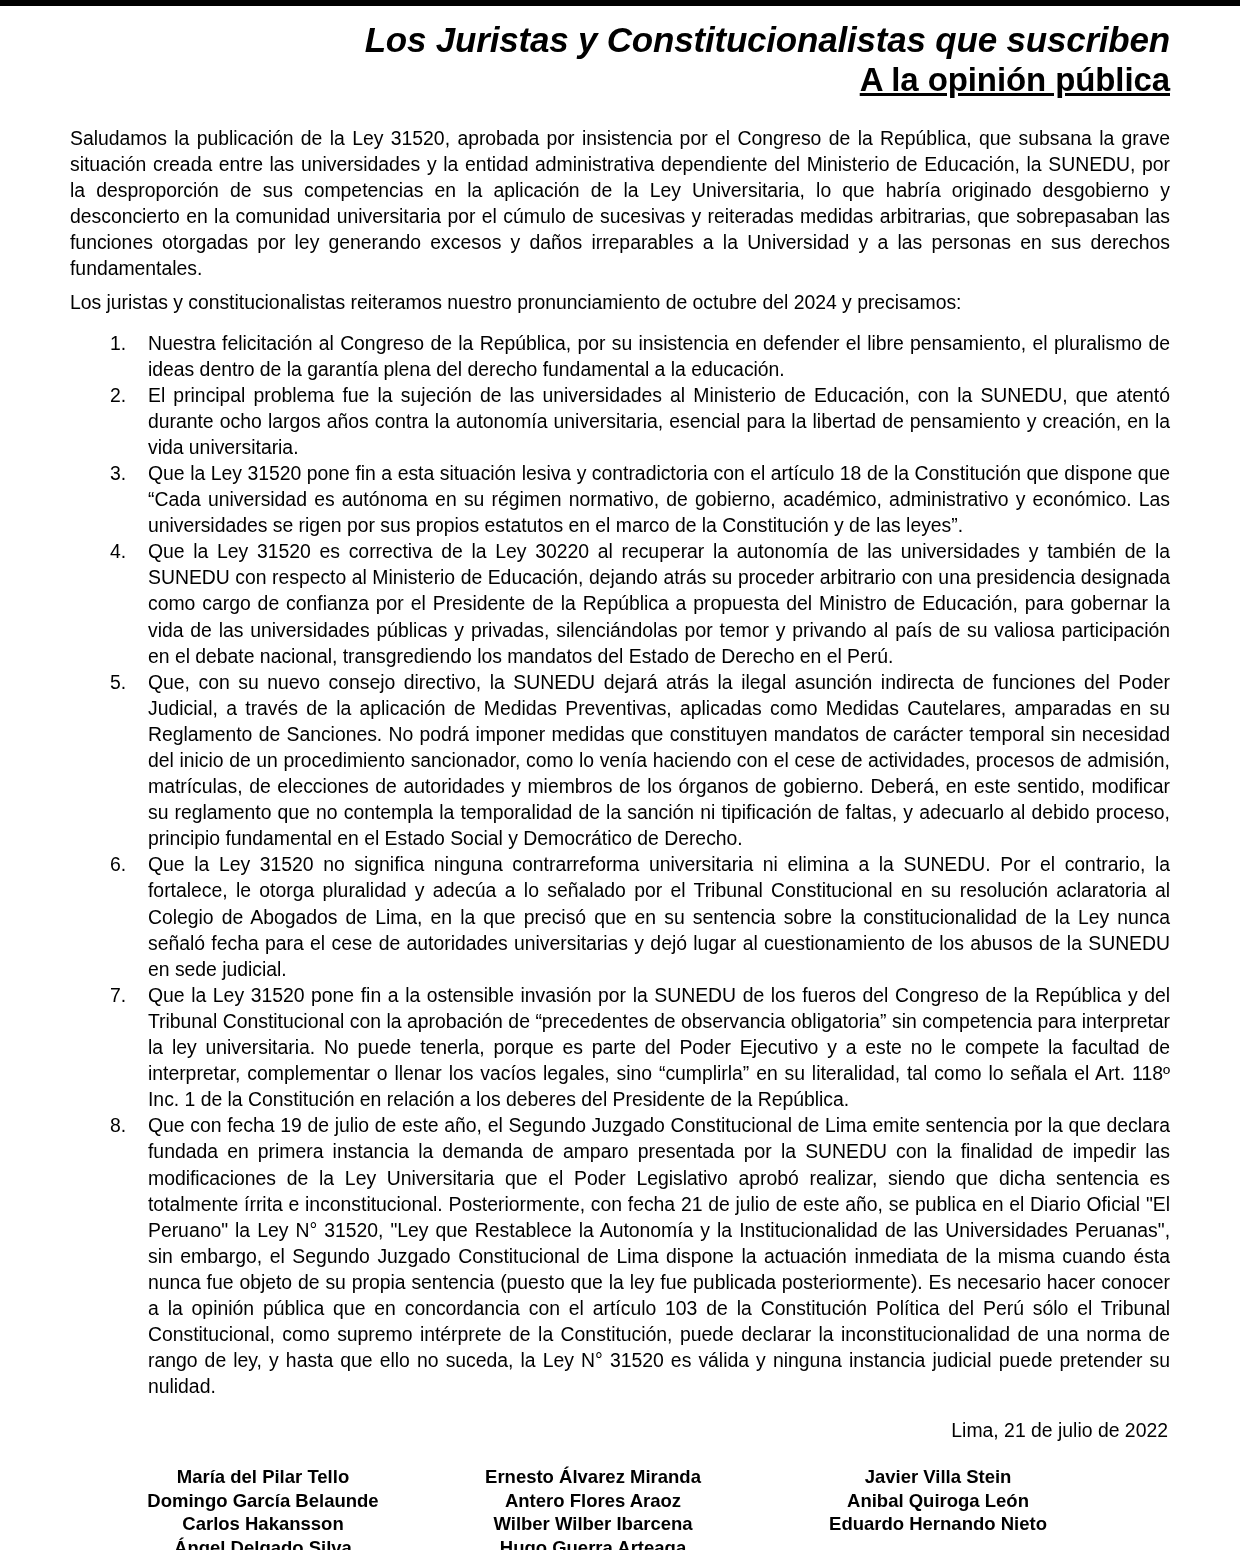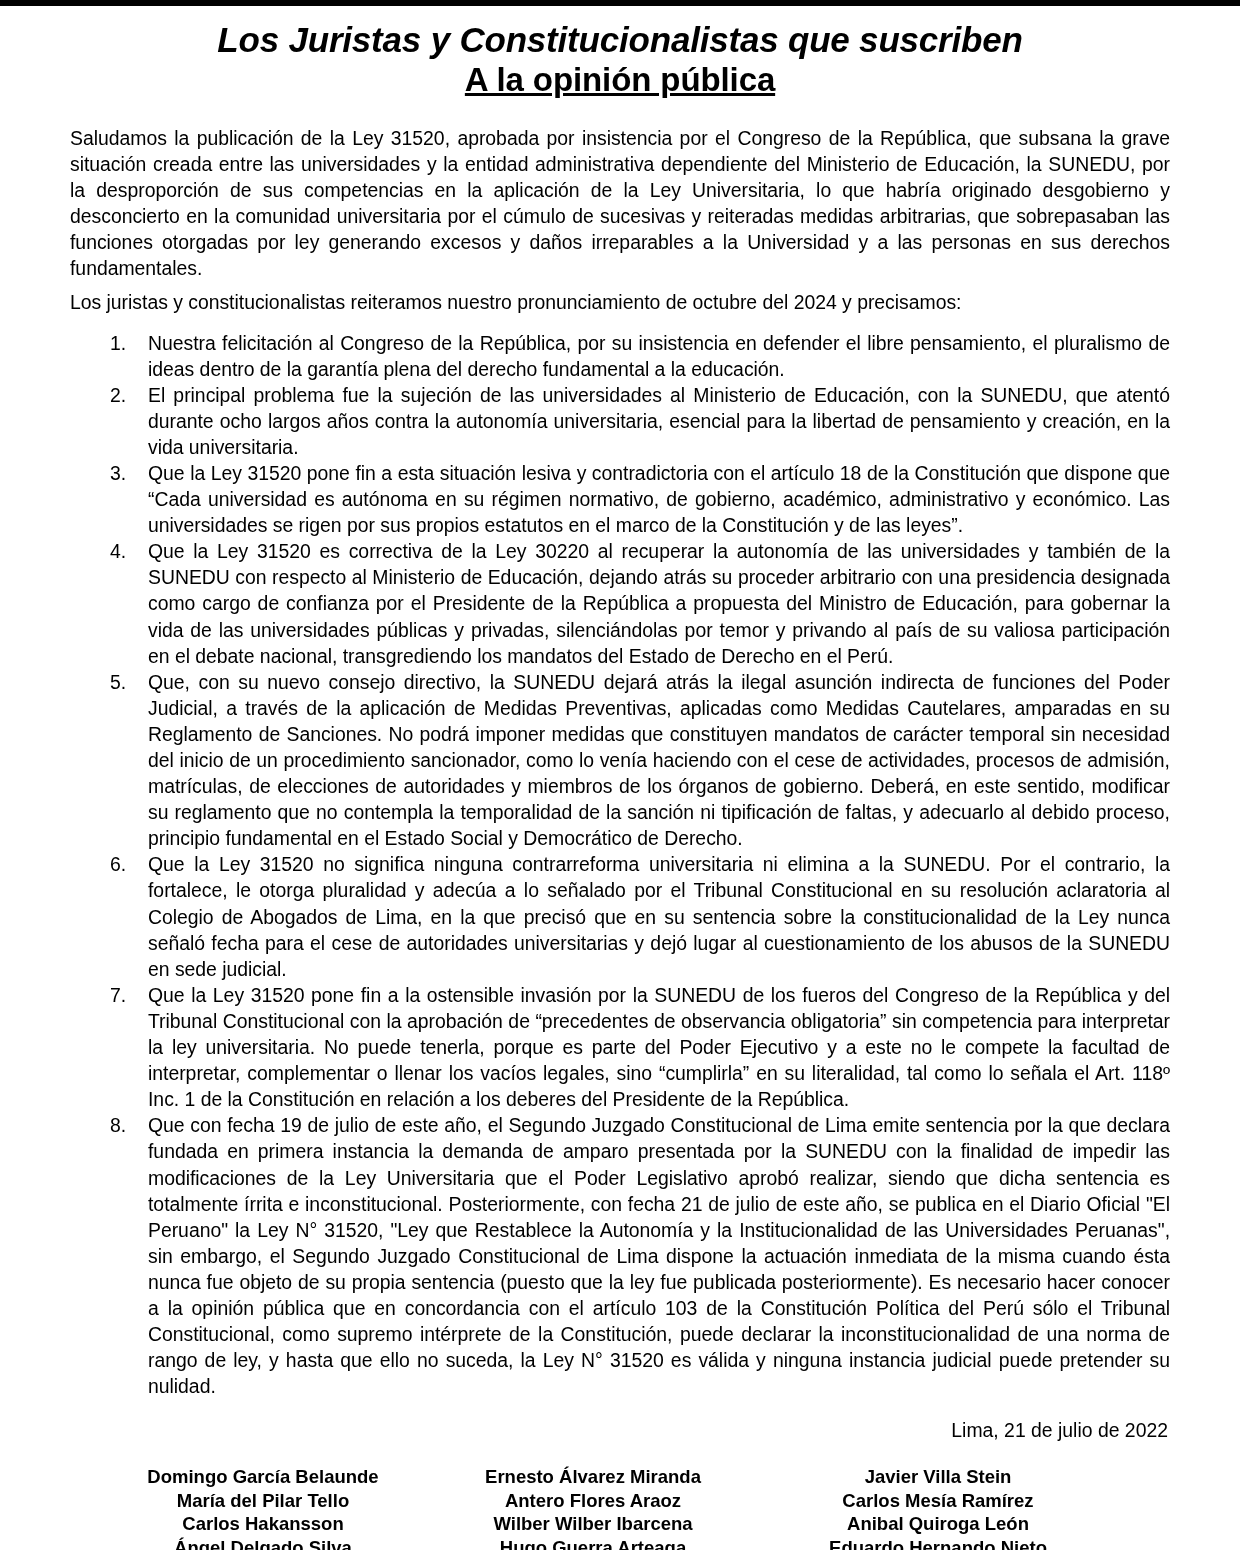--- a/index.html
+++ b/index.html
@@ -22,21 +22,21 @@
     height: 6px;
     background: #000000;
   }
 
   .page {
     padding: 0 70px 0 70px;
   }
 
   
   #title-block {
-    text-align: center;
+    text-align: right;
     margin-top: 14px;
     margin-bottom: 26px;
   }
   #title-line-1 {
     font-size: 35px;
     font-weight: bold;
     font-style: italic;
     line-height: 1.16;
     letter-spacing: -0.2px;
     white-space: nowrap;
@@ -162,38 +162,37 @@
       <span class="clause-num">8.</span>
       <span class="clause-text">Que con fecha 19 de julio de este año, el Segundo Juzgado Constitucional de Lima emite sentencia por la que declara fundada en primera instancia la demanda de amparo presentada por la SUNEDU con la finalidad de impedir las modificaciones de la Ley Universitaria que el Poder Legislativo aprobó realizar, siendo que dicha sentencia es totalmente írrita e inconstitucional. Posteriormente, con fecha 21 de julio de este año, se publica en el Diario Oficial "El Peruano" la Ley N° 31520, "Ley que Restablece la Autonomía y la Institucionalidad de las Universidades Peruanas", sin embargo, el Segundo Juzgado Constitucional de Lima dispone la actuación inmediata de la misma cuando ésta nunca fue objeto de su propia sentencia (puesto que la ley fue publicada posteriormente). Es necesario hacer conocer a la opinión pública que en concordancia con el artículo 103 de la Constitución Política del Perú sólo el Tribunal Constitucional, como supremo intérprete de la Constitución, puede declarar la inconstitucionalidad de una norma de rango de ley, y hasta que ello no suceda, la Ley N° 31520 es válida y ninguna instancia judicial puede pretender su nulidad.</span>
     </li>
   </ol>
 
   <div id="date-line">Lima, 21 de julio de 2022</div>
 
   <div id="signature-block">
 
     <div class="sig-column" id="sig-col-0">
+      <div class="sig-name">María del Pilar Tello</div>
       <div class="sig-name">Domingo García Belaunde</div>
-      <div class="sig-name">María del Pilar Tello</div>
       <div class="sig-name">Carlos Hakansson</div>
       <div class="sig-name">Ángel Delgado Silva</div>
 
     </div>
 
     <div class="sig-column" id="sig-col-1">
       <div class="sig-name">Ernesto Álvarez Miranda</div>
       <div class="sig-name">Antero Flores Araoz</div>
       <div class="sig-name">Wilber Wilber Ibarcena</div>
       <div class="sig-name">Hugo Guerra Arteaga</div>
 
     </div>
 
     <div class="sig-column" id="sig-col-2">
       <div class="sig-name">Javier Villa Stein</div>
-      <div class="sig-name">Carlos Mesía Ramírez</div>
       <div class="sig-name">Anibal Quiroga León</div>
       <div class="sig-name">Eduardo Hernando Nieto</div>
 
     </div>
 
   </div>
 
 </div>
 
 </body></html>

